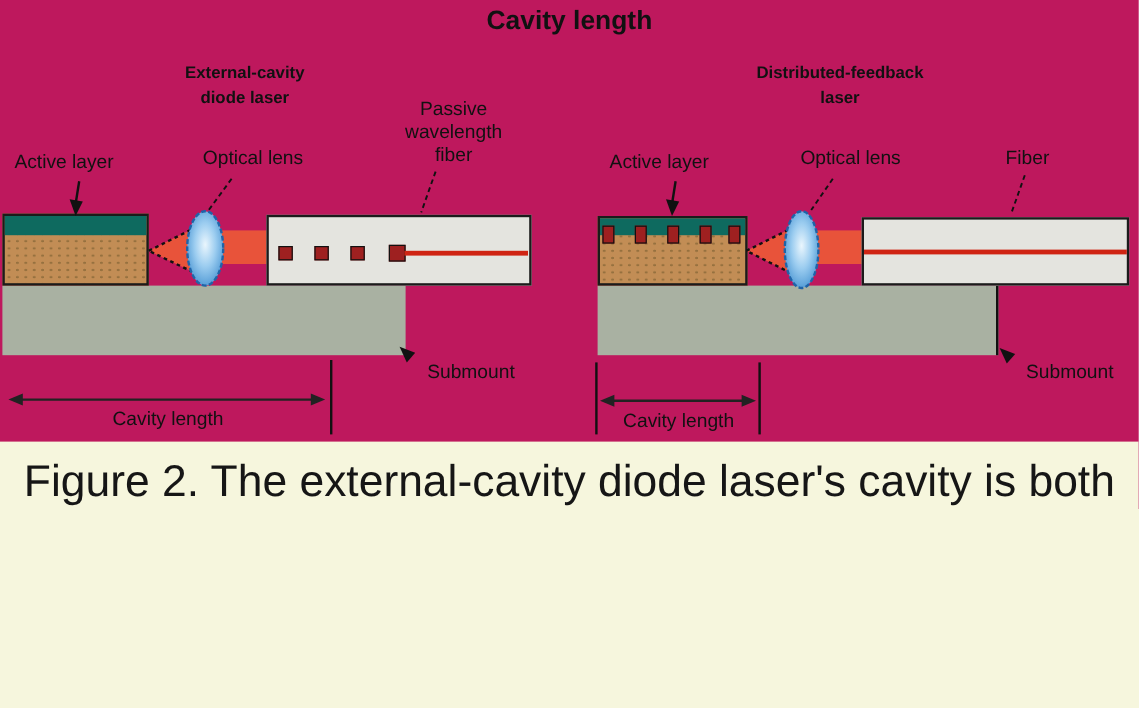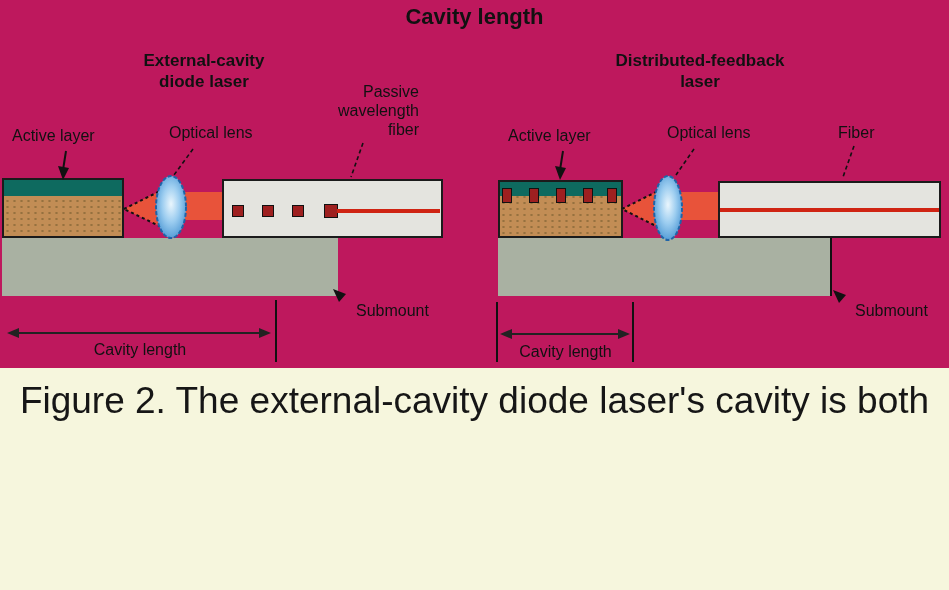--- a/index.html
+++ b/index.html
@@ -1,20 +1,20 @@
 <!DOCTYPE html>
 <html><head>
 <meta charset="utf-8">
 <style>
   html,body{margin:0;padding:0;}
   body{font-family:"Liberation Sans","DejaVu Sans",sans-serif;}
   .stage{position:relative;width:949px;height:590px;background:#be185d;overflow:hidden;}
   .abs{position:absolute;}
   .fig-title{left:0;right:0;top:4px;text-align:center;font-size:22px;font-weight:bold;color:#111;}
-  .panel-heading{font-size:17px;font-weight:bold;color:#111;text-align:center;white-space:pre-line;line-height:21px;}
+  .panel-heading{font-size:14px;font-weight:bold;color:#111;text-align:center;white-space:pre-line;line-height:21px;}
   .lbl{font-size:16px;color:#111;white-space:pre-line;line-height:19px;}
   .block{box-sizing:border-box;border:2px solid #1b1b1b;}
   .active-block{background:#c28d55;background-image:radial-gradient(#96713f 1px, rgba(0,0,0,0) 1.4px);background-size:7px 6px;}
   .teal-cap{position:absolute;left:0;top:0;right:0;background:#0e6a5f;}
   .grating-sq{position:absolute;background:#9e2020;border:1px solid #111;box-sizing:border-box;}
   .fiber-block{background:#e4e4df;}
   .beam{background:#e8533a;}
   .core-line{background:#cf2413;}
   .submount{background:#a9b1a2;}
   .vline{background:#111;}
@@ -26,21 +26,21 @@
 <body>
 
 <div class="stage">
 
   <div class="abs fig-title">Cavity length</div>
 
   <div class="abs panel-heading" style="left:104px;top:50px;width:200px;">External-cavity
 diode laser</div>
   <div class="abs lbl" style="left:12px;top:126px;">Active layer</div>
   <div class="abs lbl" style="left:169px;top:123px;">Optical lens</div>
-  <div class="abs lbl" style="left:309px;top:82px;width:110px;text-align:right;">Passive
+  <div class="abs lbl" style="left:323px;top:82px;width:110px;text-align:center;">Passive
 wavelength
 fiber</div>
 
   <div class="abs submount" style="left:2px;top:238px;width:336px;height:58px;"></div>
 
   <div class="abs block active-block" style="left:2px;top:178px;width:122px;height:60px;">
     <div class="teal-cap" style="height:16px;"></div>
   </div>
 
   <div class="abs beam" style="left:176px;top:192px;width:48px;height:28px;"></div>

